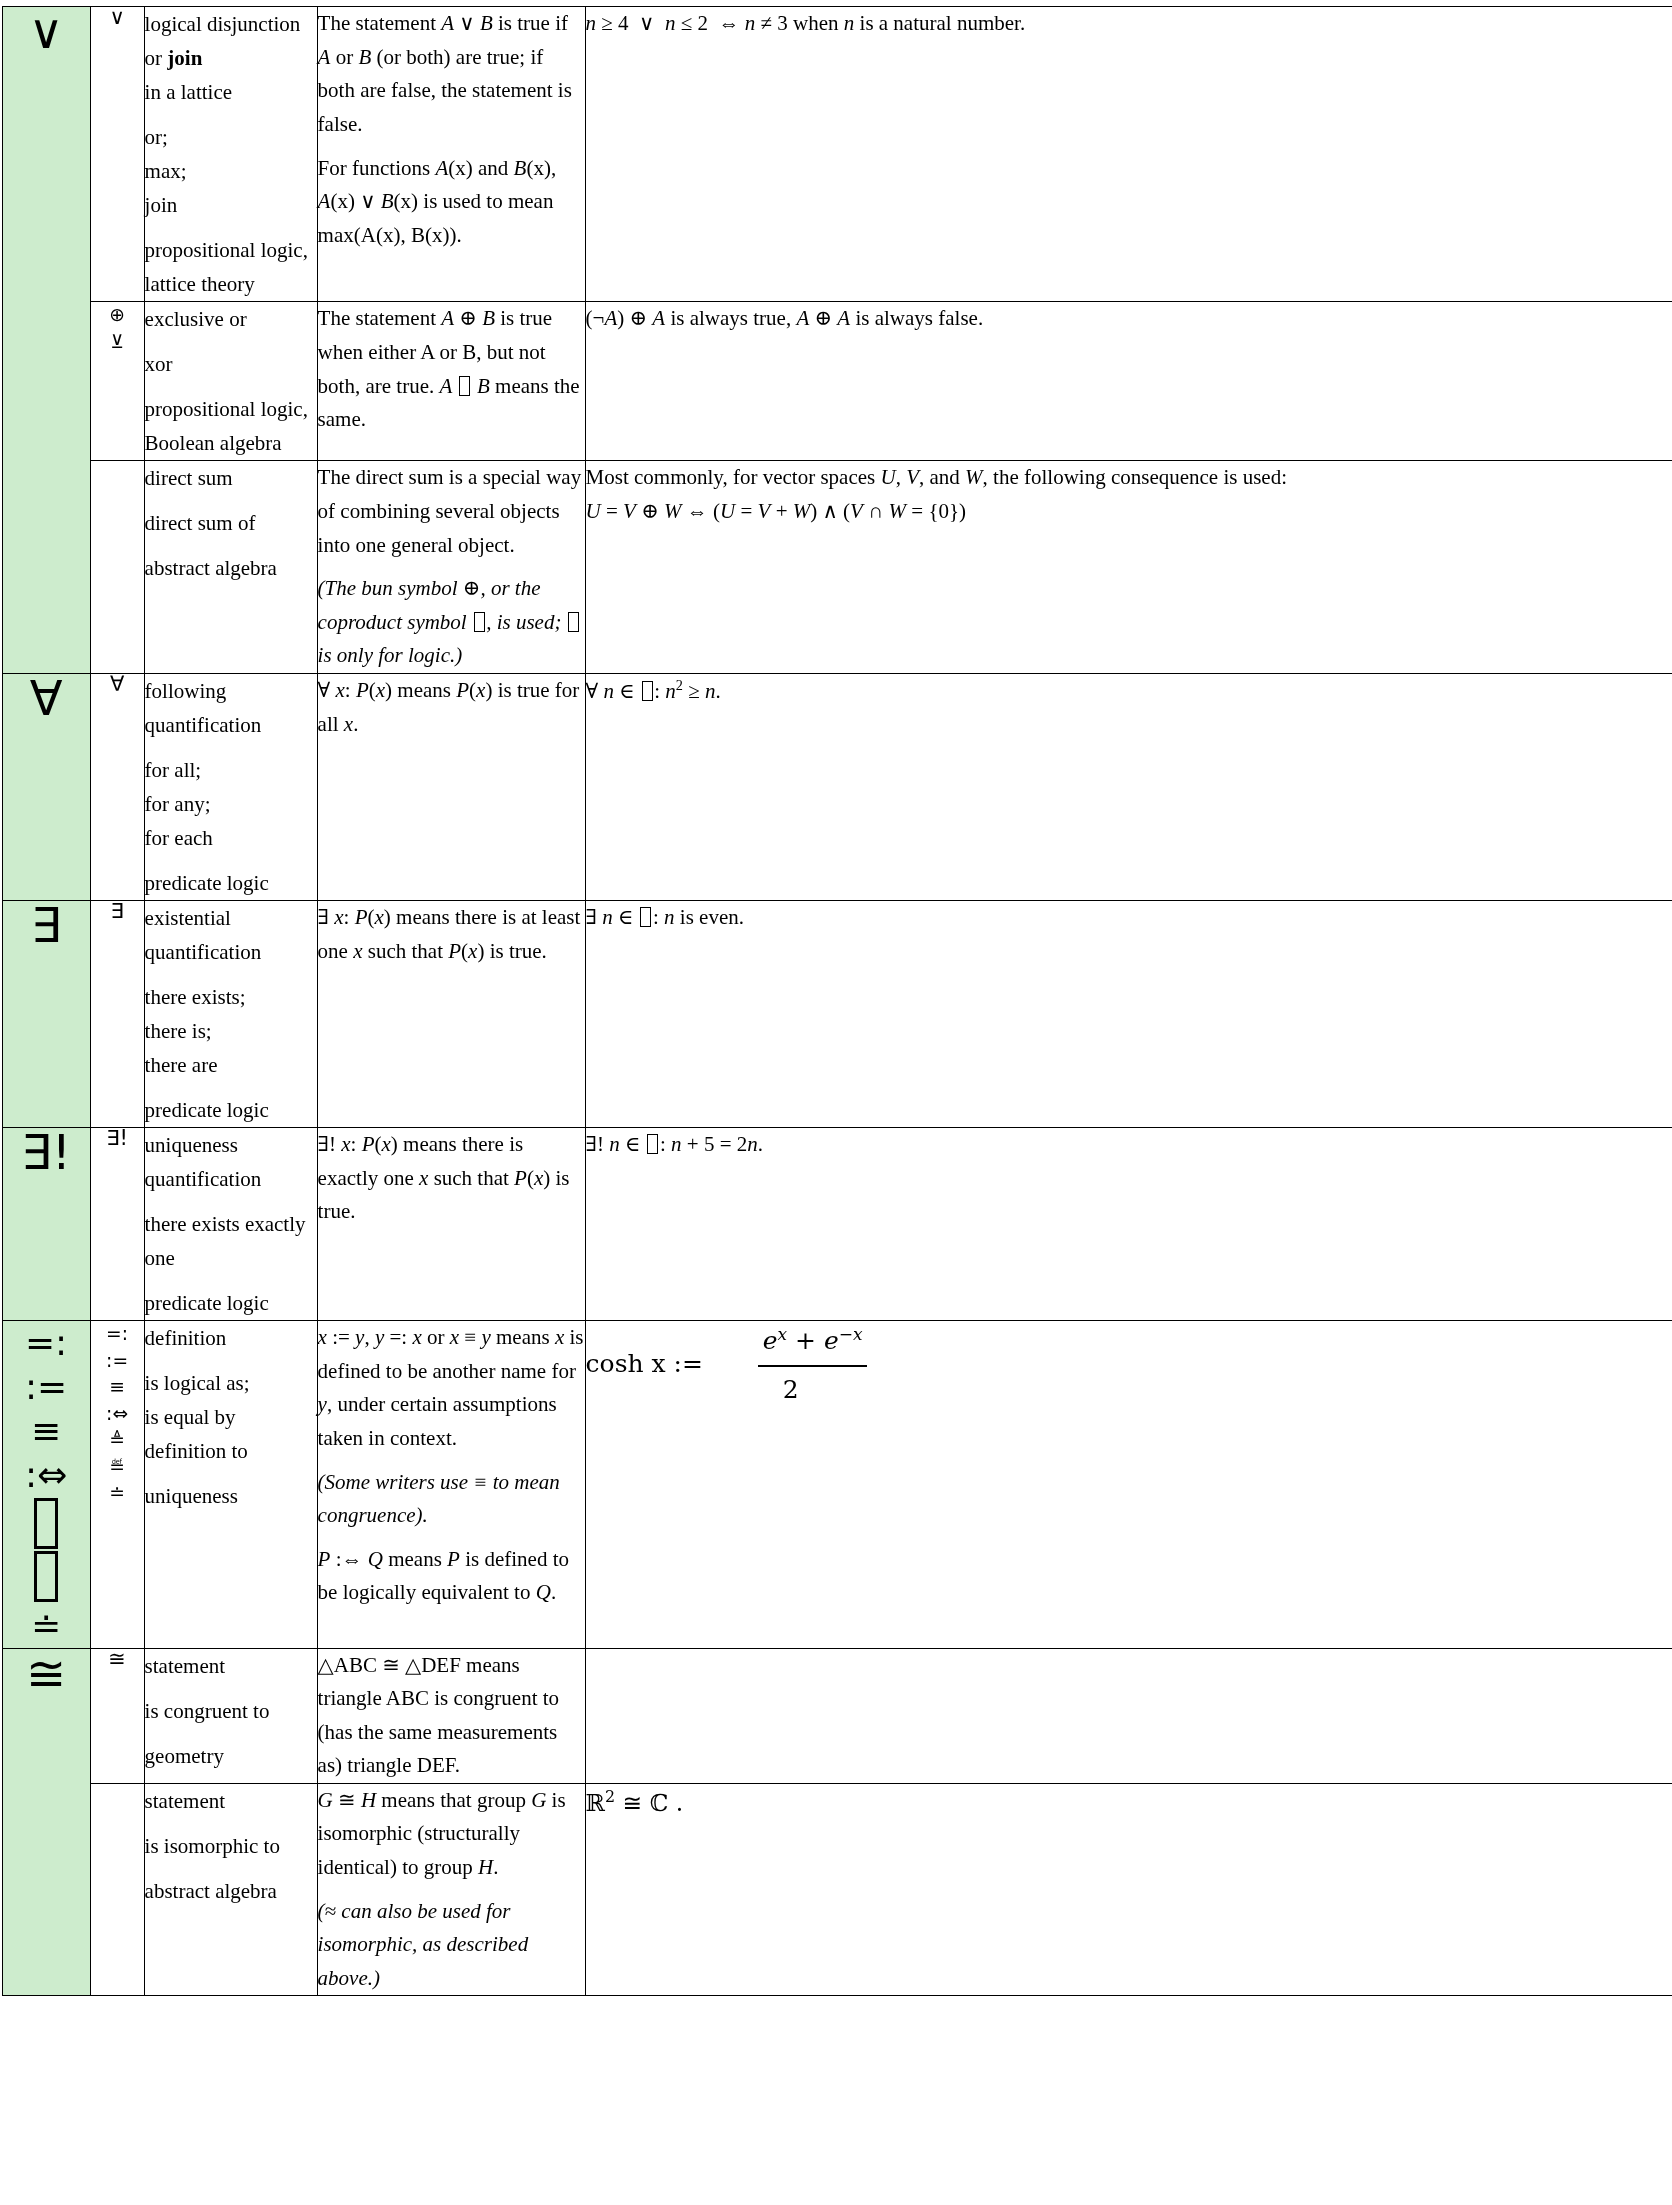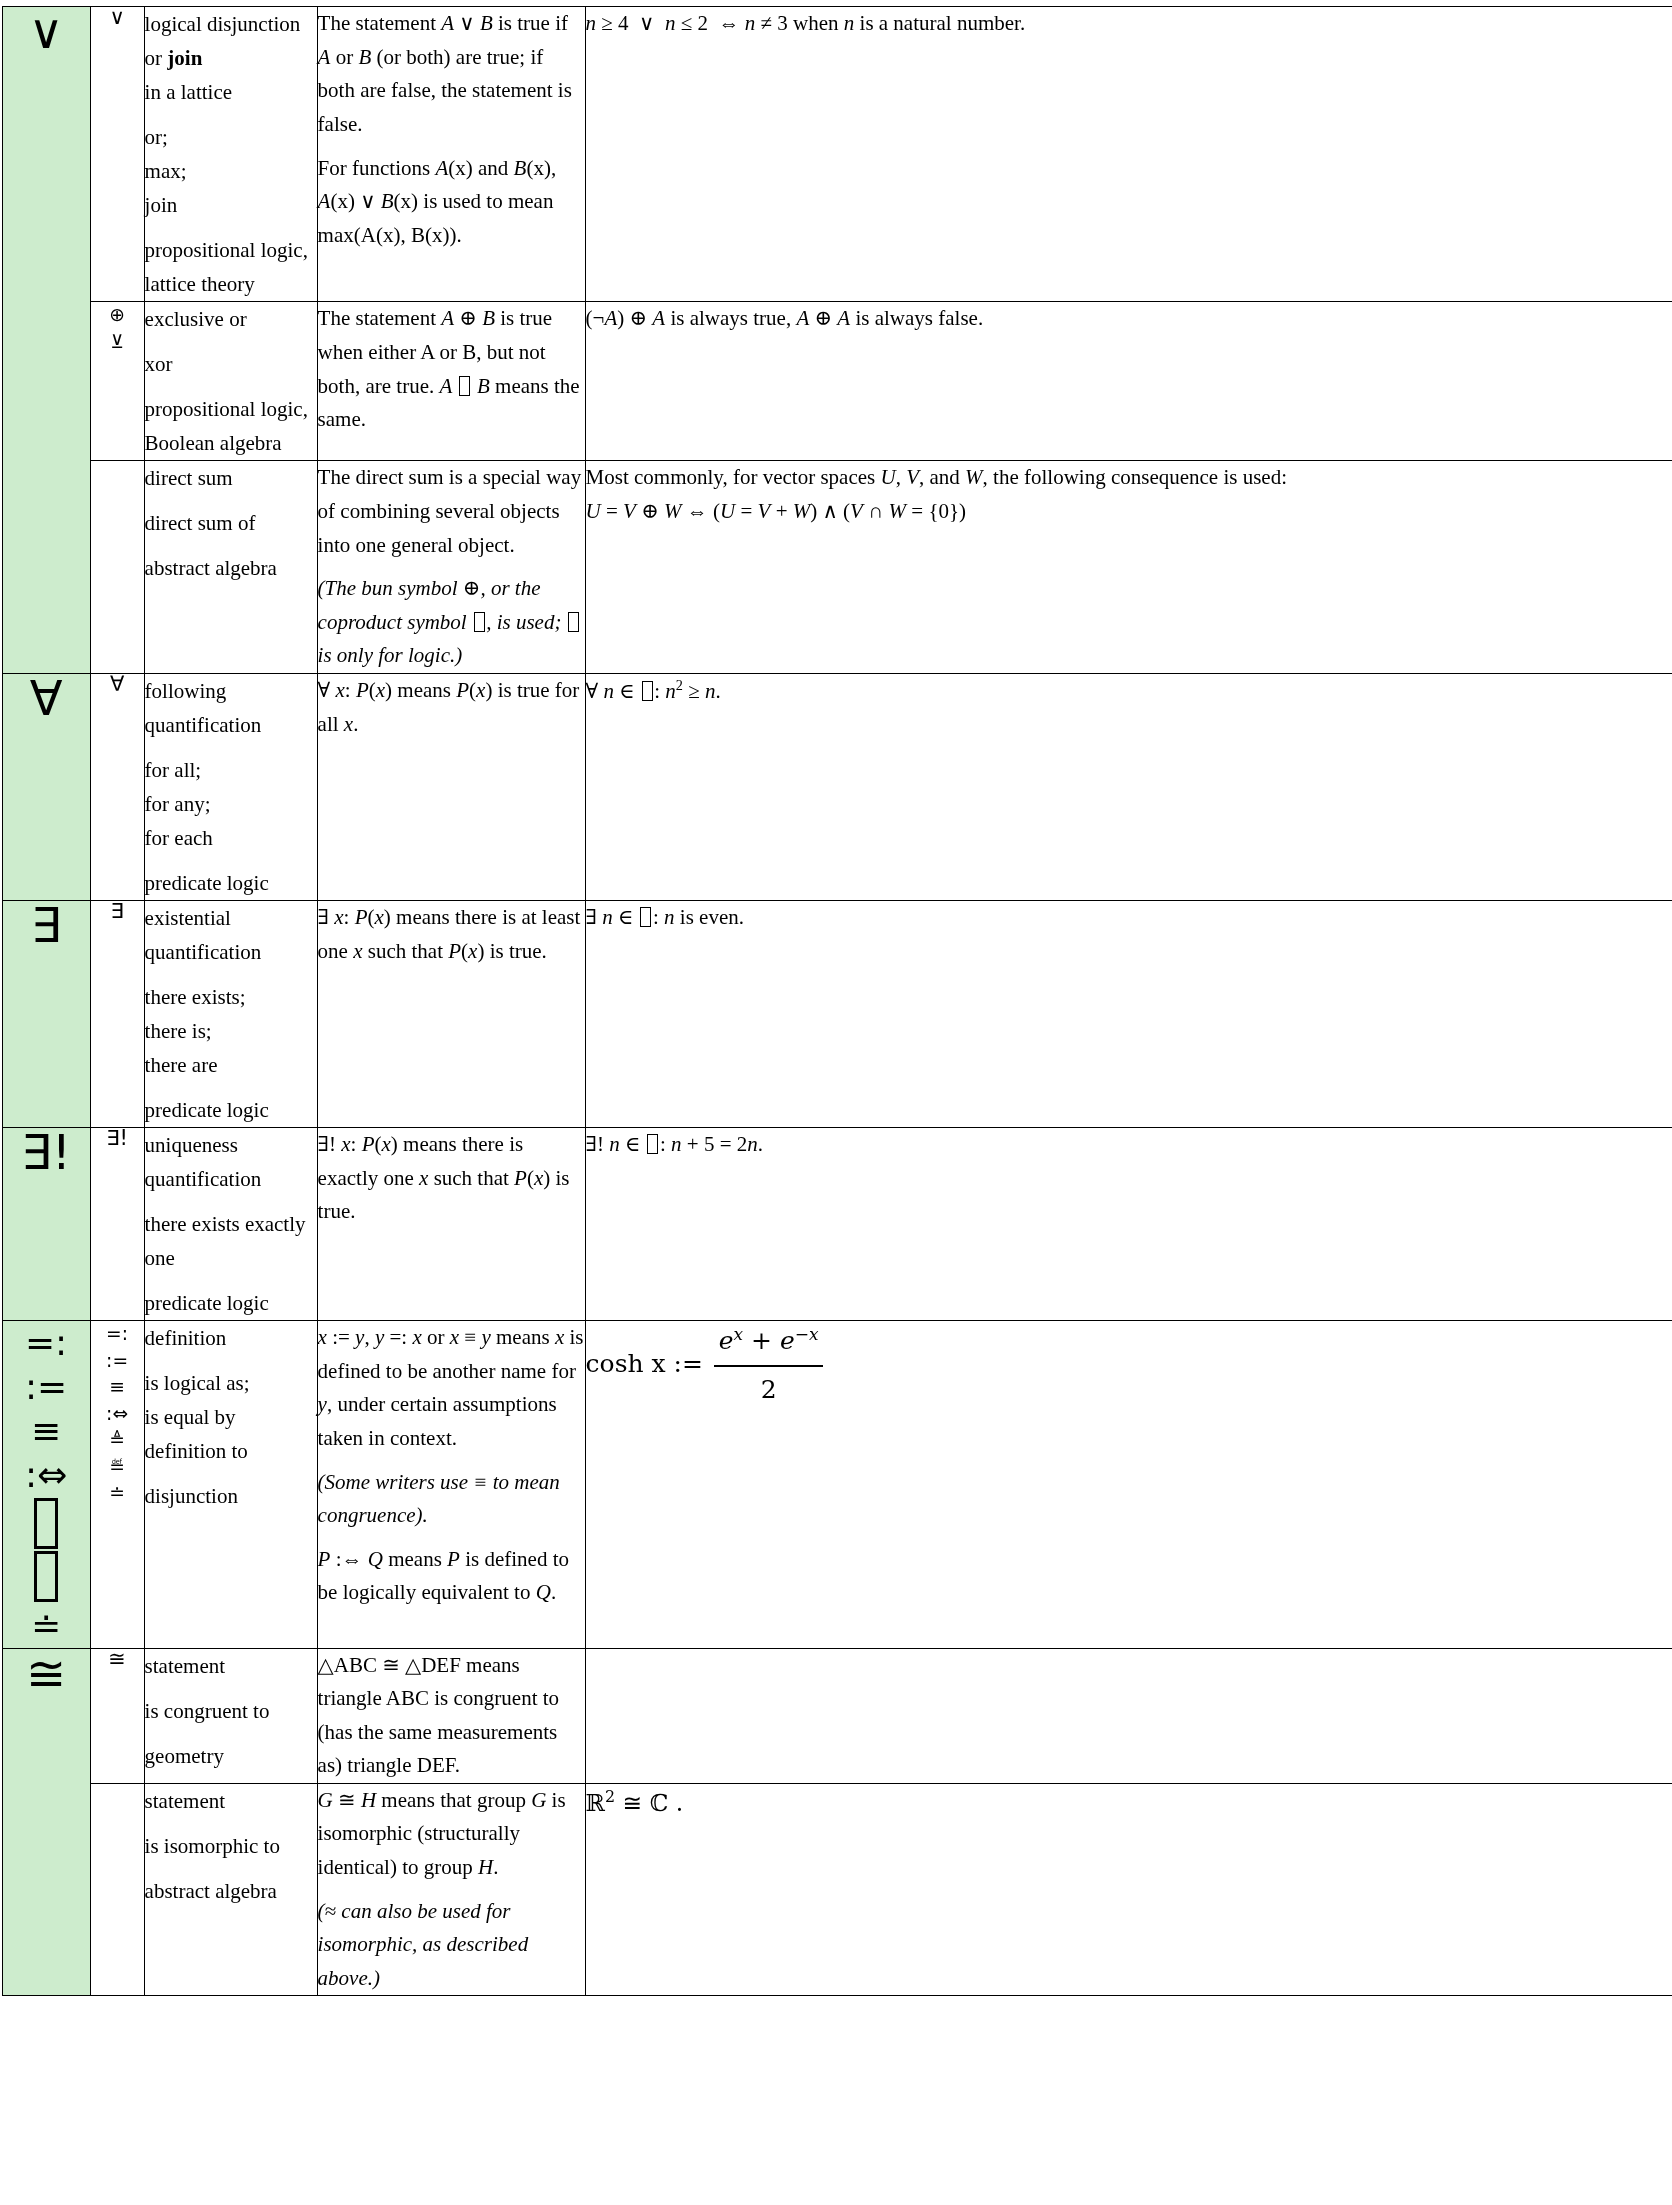--- a/index.html
+++ b/index.html
@@ -151,20 +151,21 @@
     display: inline-block;
     vertical-align: middle;
     text-align: center;
     font-style: italic;
     margin: 0 3.1px;
   }
   .frac .num {
     display: block;
     border-bottom: 2.3px solid #000;
     padding: 0 4.7px 3.1px 4.7px;
+    margin-left: 44px;
   }
   .frac .den {
     display: block;
     padding-top: 3.1px;
     font-style: normal;
   }
   .mathserif { font-family: "DejaVu Serif", serif; }
   sup.exp { font-size: 0.68em; vertical-align: super; }
 </style>
 </head>
@@ -344,21 +345,21 @@
             <span>≝</span>
             <span>≐</span>
           </span>
         </td>
         <td class="name-cell">
           <div class="name-main">definition</div>
           <div class="reading-gap"></div>
           <div class="reading">is logical as;</div>
           <div class="reading">is equal by definition to</div>
           <div class="reading-gap"></div>
-          <div class="category">disjunction</div>
+          <div class="category">uniqueness</div>
         </td>
         <td class="desc-cell">
           <p><i class="mv">x</i> := <i class="mv">y</i>, <i class="mv">y</i> =: <i class="mv">x</i> or <i class="mv">x</i> ≡ <i class="mv">y</i> means <i class="mv">x</i> is defined to be another name for <i class="mv">y</i>, under certain assumptions taken in context.</p>
           <p class="ital">(Some writers use ≡ to mean congruence).</p>
           <p><i class="mv">P</i> :⇔ <i class="mv">Q</i> means <i class="mv">P</i> is defined to be logically equivalent to <i class="mv">Q</i>.</p>
         </td>
         <td class="example-cell">
           <p class="mathserif" style="font-size:25px;">
             <span>cosh x :=</span>
             <span class="frac">

